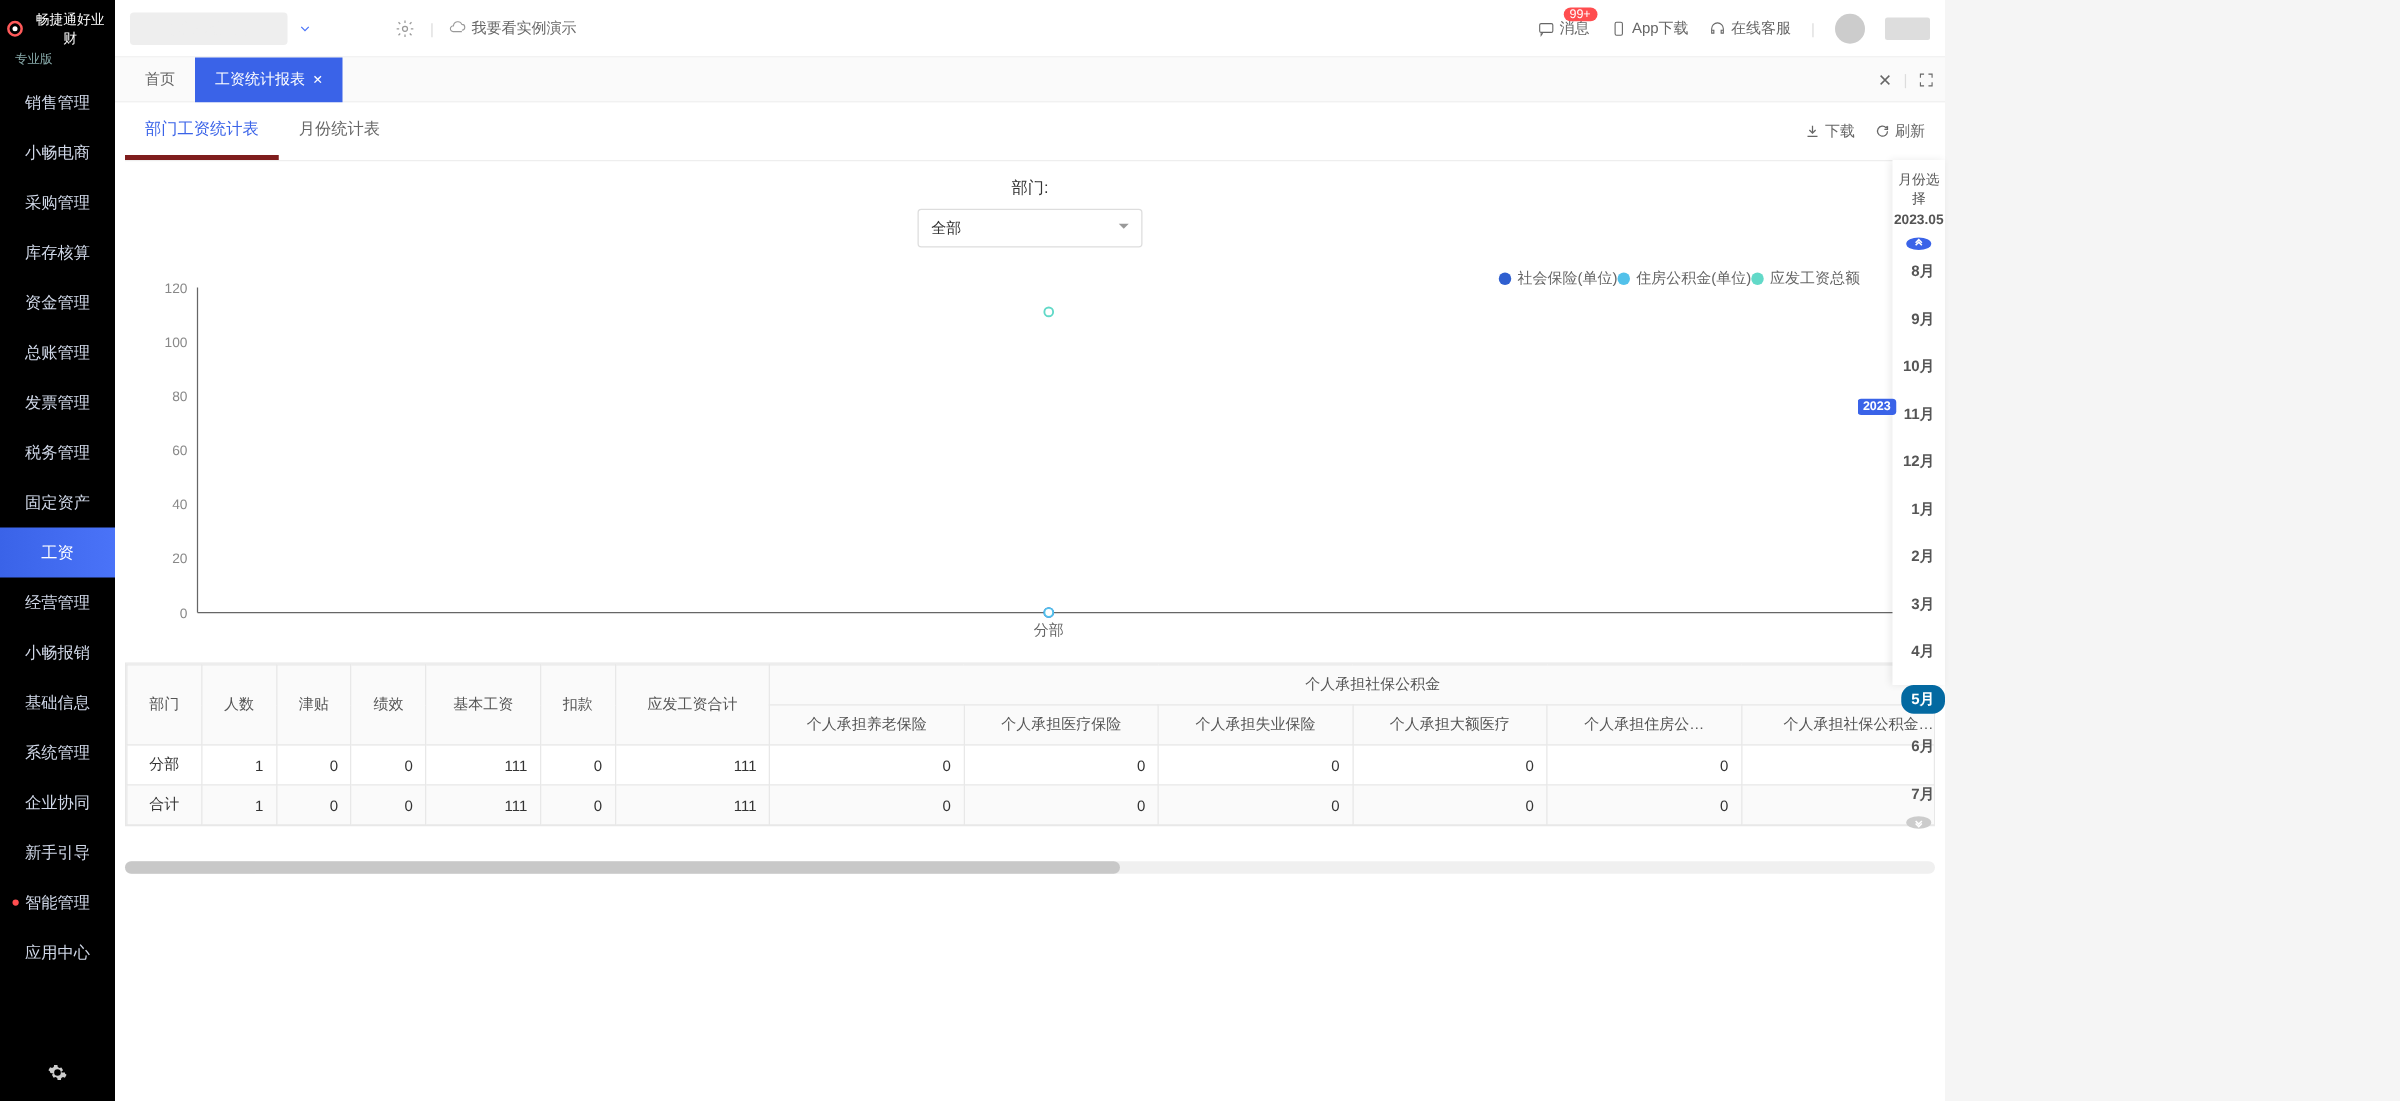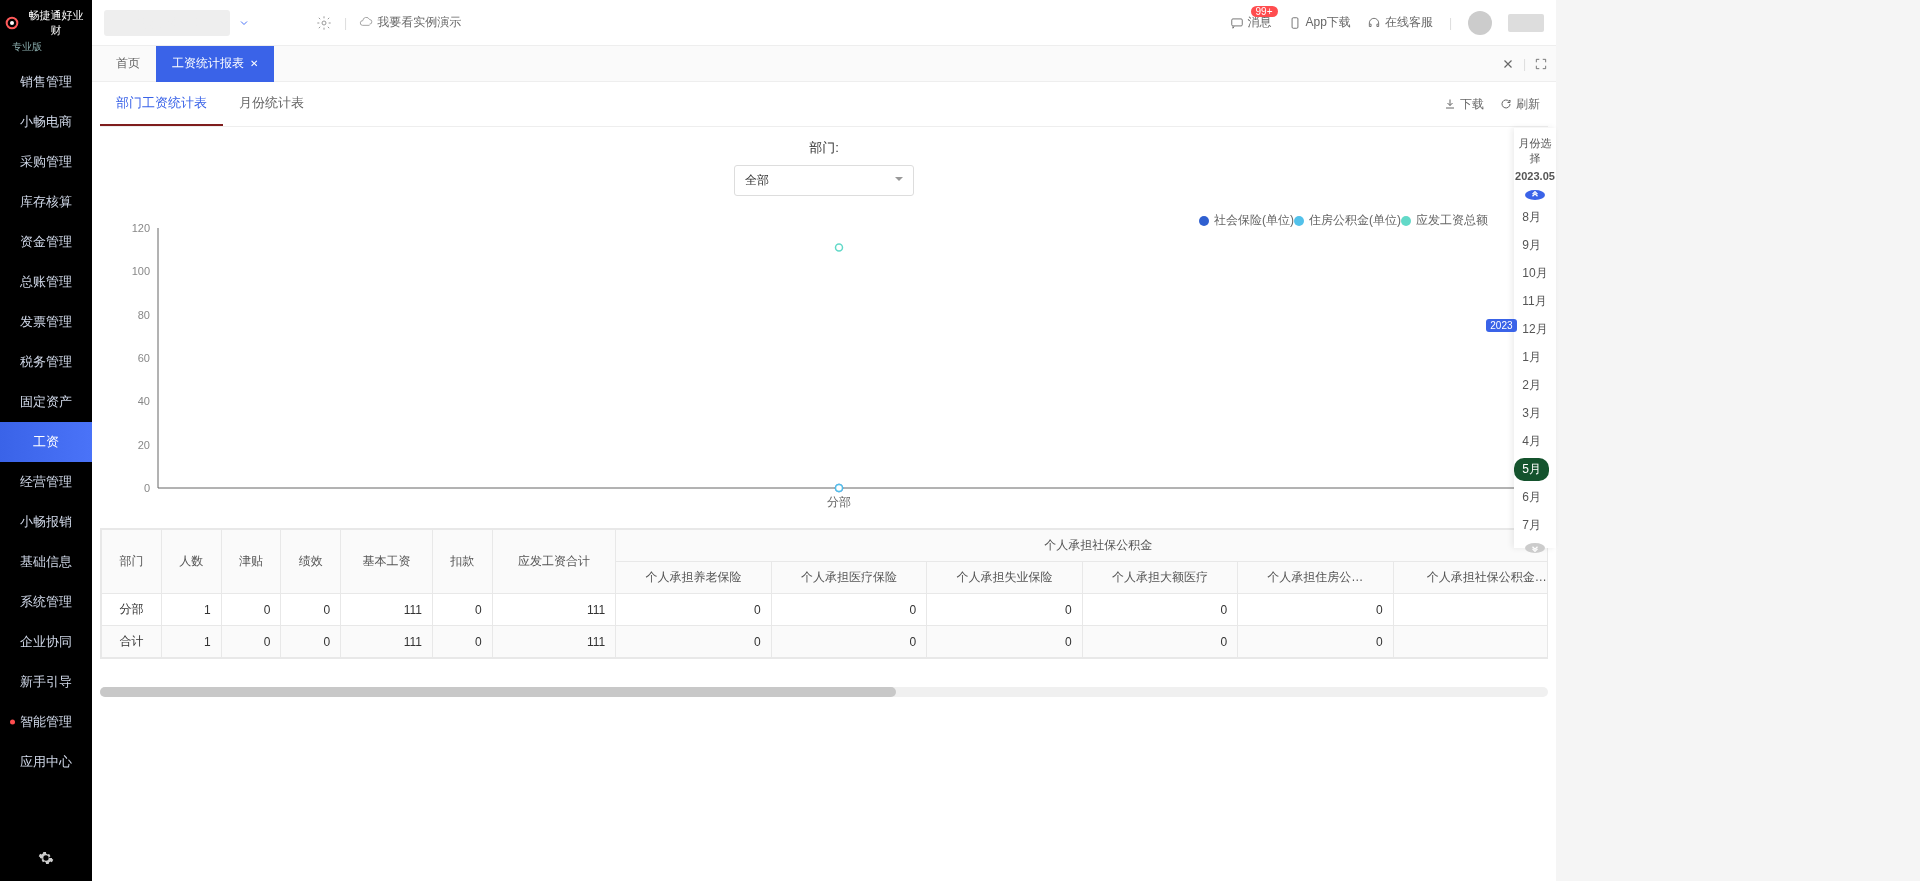--- a/index.html
+++ b/index.html
@@ -28,21 +28,21 @@
 .username-box { background: #ddd; width: 36px; height: 18px; border-radius: 2px;}
 .tabs-bar { height: 36px; background: #fafafa; display: flex; align-items: center; padding-left: 8px; gap: 16px; border-bottom: 1px solid #eee; position: relative; }
 .tab { padding: 0 16px; height: 36px; display: flex; align-items: center; gap: 6px; cursor: pointer; color: #666; }
 .tab.active { background: #3a63e8; color: #fff; }
 .tab .close { font-size: 10px; }
 .tabs-right { margin-left: auto; display: flex; align-items: center; padding-right: 8px; gap: 8px; color: #666;}
 .content { flex: 1; background: #fff; margin: 0; display: flex; position: relative; min-height: 0;}
 .content-inner { flex: 1; padding: 0 8px 8px 8px; display: flex; flex-direction: column; min-width: 0; overflow: hidden;}
 .sub-tabs { display: flex; border-bottom: 1px solid #eee; position: relative; align-items: center;}
 .sub-tab { padding: 12px 16px; cursor: pointer; color: #666; font-size: 13px;}
-.sub-tab.active { color: #3a63e8; border-bottom: 2px solid #7f1d1d; }
+.sub-tab.active { color: #3a63e8; border-bottom: 4px solid #7f1d1d; }
 .sub-tabs-right { margin-left: auto; display: flex; gap: 16px; color: #666; padding-right: 8px;}
 .st-action { display: flex; align-items: center; gap: 4px; cursor: pointer;}
 .filter-row { padding: 12px 0; display: flex; align-items: center; gap: 8px; flex-direction: column; }
 .filter-row label { font-size: 13px; }
 .select { border: 1px solid #ddd; padding: 6px 28px 6px 10px; min-width: 180px; position: relative; background: #fff; border-radius: 3px; }
 .select::after { content: ''; position: absolute; right: 10px; top: 50%; transform: translateY(-50%); border: 4px solid transparent; border-top-color: #999; }
 .chart-area { height: 320px; position: relative; padding: 8px; }
 .legend { position: absolute; top: 4px; right: 60px; display: flex; font-size: 12px; color: #666; }
 .legend-item { display: flex; align-items: center; gap: 5px; }
 .legend-dot { width: 10px; height: 10px; border-radius: 50%; }
@@ -53,23 +53,23 @@
 th { background: #fafafa; color: #555; font-weight: normal; }
 td.num { text-align: right; }
 tbody tr:nth-child(even) { background: #fafafa; }
 .hscroll-track { height: 10px; background: #f0f0f0; border-radius: 5px; margin-top: 28px; position: relative; }
 .hscroll-thumb { height: 10px; background: #c8c8c8; border-radius: 5px; width: 55%; position: absolute; left: 0; }
 .month-panel { width: 42px; background: #fff; box-shadow: -2px 0 6px rgba(0,0,0,.08); display: flex; flex-direction: column; align-items: center; padding-top: 6px; font-size: 12px; color: #555; position: absolute; right: 0; top: 46px; bottom: auto; height: 420px; }
 .mp-head { font-size: 11px; text-align: center; padding: 2px 0; }
 .mp-year { font-weight: bold; }
 .mp-arrow { width: 20px; height: 20px; background: #3a63e8; color: #fff; border-radius: 50%; display: flex; align-items: center; justify-content: center; margin: 6px 0; font-size: 10px;}
 .mp-arrow.down { background: #ccc; }
-.mp-months { display: flex; flex-direction: column; gap: 5px; align-items: flex-start; position: relative;}
+.mp-months { display: flex; flex-direction: column; gap: 15px; align-items: flex-end; position: relative; font-weight: bold;}
 .mp-month { padding: 3px 8px; border-radius: 10px; cursor: pointer;}
-.mp-month.sel { background: #14532d; color: #fff; }
+.mp-month.sel { background: #0369a1; color: #fff; }
 .mp-yeartag { position: absolute; left: -28px; background: #3a63e8; color: #fff; font-size: 10px; padding: 1px 4px; border-radius: 3px; }
 svg { overflow: visible; }
 </style>
 </head>
 <body>
 
 <div class="app">
   <aside class="sidebar">
     <div class="logo-area">
       <div class="logo-row">

